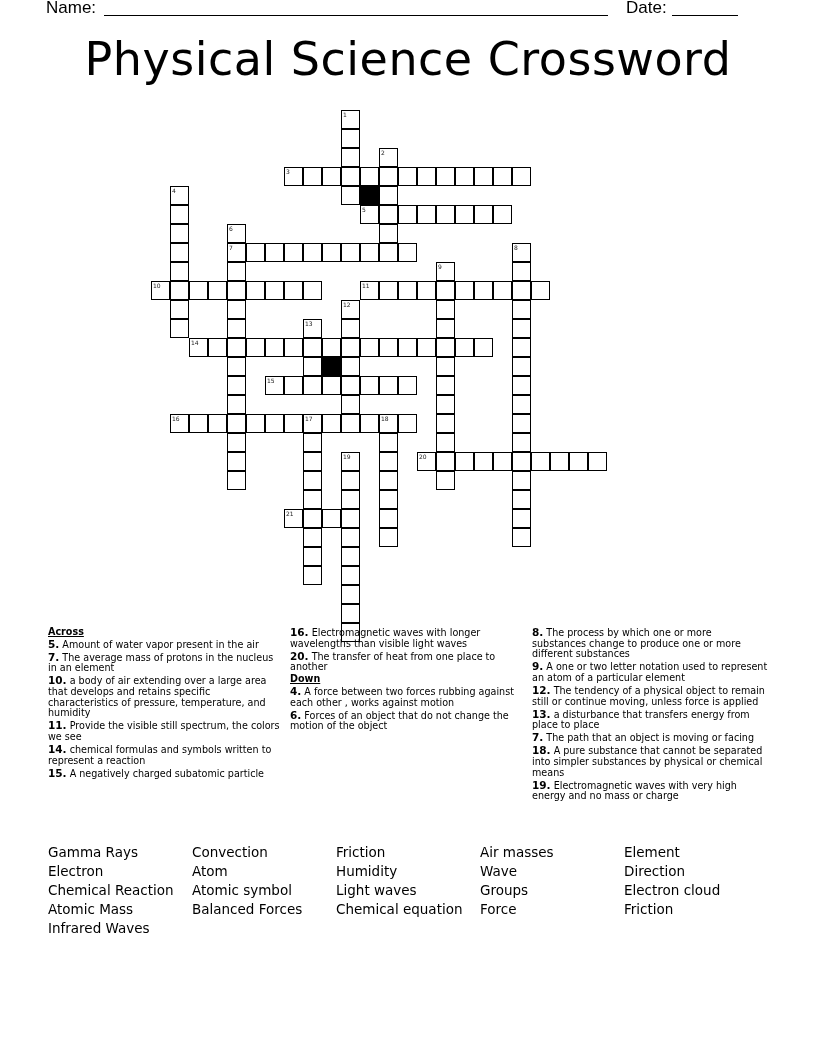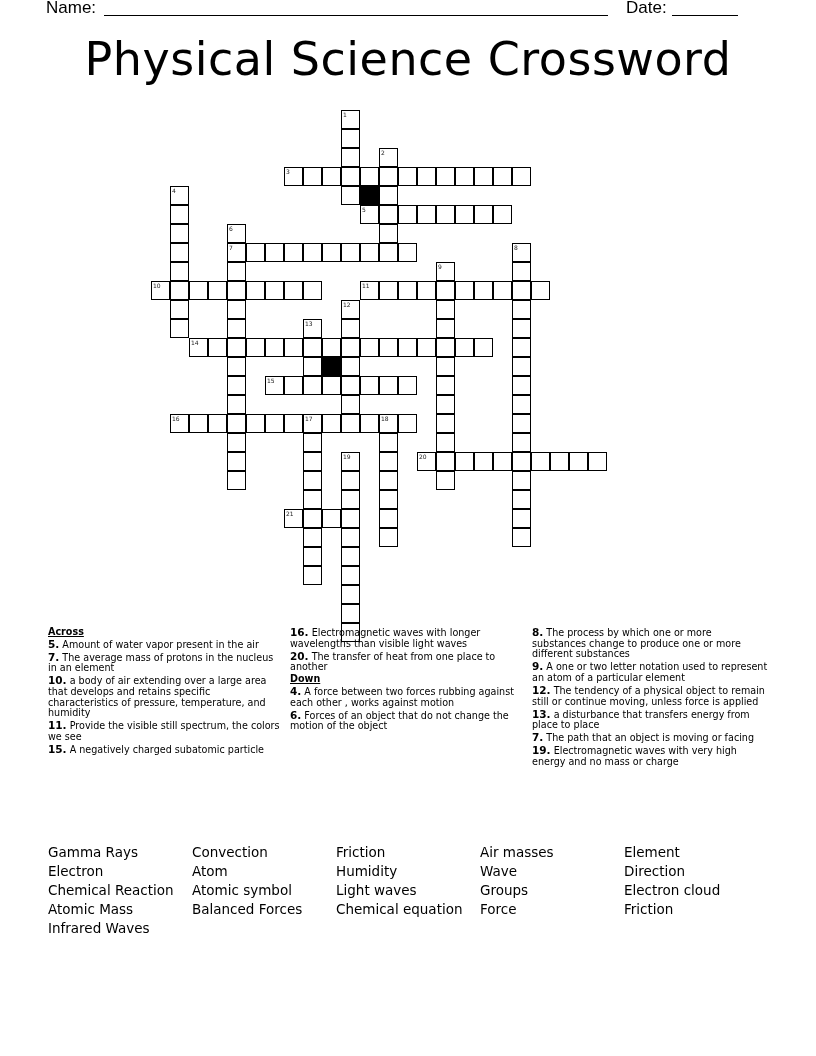--- a/index.html
+++ b/index.html
@@ -260,37 +260,39 @@
     <div class="cell block" style="left: 360px; top: 186px;"></div>
     <div class="cell block" style="left: 322px; top: 357px;"></div>
   </div>
 
 <div class="clues col1">
   <div class="heading">Across</div>
   <div class="clue"><span class="n">5.</span> <span>Amount of water vapor present in the air</span></div>
   <div class="clue"><span class="n">7.</span> <span>The average mass of protons in the nucleus in an element</span></div>
   <div class="clue"><span class="n">10.</span> <span>a body of air extending over a large area that develops and retains specific characteristics of pressure, temperature, and humidity</span></div>
   <div class="clue"><span class="n">11.</span> <span>Provide the visible still spectrum, the colors we see</span></div>
+  <div class="clue"><span class="n">14.</span> <span>chemical formulas and symbols written to represent a reaction</span></div>
   <div class="clue"><span class="n">15.</span> <span>A negatively charged subatomic particle</span></div>
 </div>
 
 <div class="clues col2">
   <div class="clue"><span class="n">16.</span> <span>Electromagnetic waves with longer wavelengths than visible light waves</span></div>
   <div class="clue"><span class="n">20.</span> <span>The transfer of heat from one place to another</span></div>
   <div class="heading">Down</div>
   <div class="clue"><span class="n">4.</span> <span>A force between two forces rubbing against each other , works against motion</span></div>
   <div class="clue"><span class="n">6.</span> <span>Forces of an object that do not change the motion of the object</span></div>
 </div>
 
 <div class="clues col3">
   <div class="clue"><span class="n">8.</span> <span>The process by which one or more substances change to produce one or more different substances</span></div>
   <div class="clue"><span class="n">9.</span> <span>A one or two letter notation used to represent an atom of a particular element</span></div>
   <div class="clue"><span class="n">12.</span> <span>The tendency of a physical object to remain still or continue moving, unless force is applied</span></div>
   <div class="clue"><span class="n">13.</span> <span>a disturbance that transfers energy from place to place</span></div>
   <div class="clue"><span class="n">7.</span> <span>The path that an object is moving or facing</span></div>
+  <div class="clue"><span class="n">18.</span> <span>A pure substance that cannot be separated into simpler substances by physical or chemical means</span></div>
   <div class="clue"><span class="n">19.</span> <span>Electromagnetic waves with very high energy and no mass or charge</span></div>
 </div>
 
 <div class="wordbank">
   <div class="wb-grid">
     <span>Gamma Rays</span>
     <span>Convection</span>
     <span>Friction</span>
     <span>Air masses</span>
     <span>Element</span>

